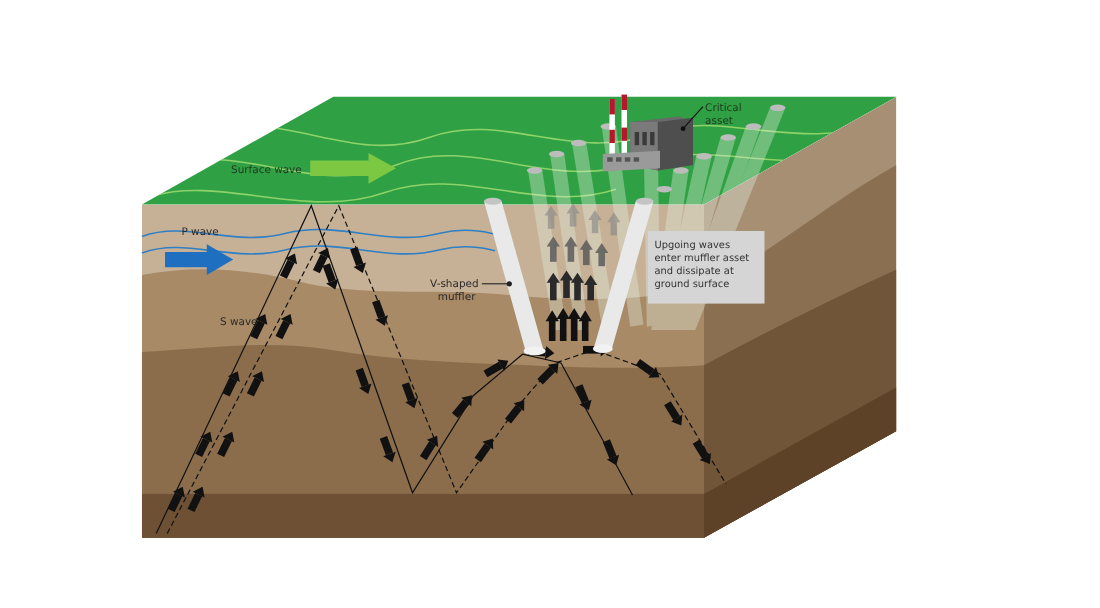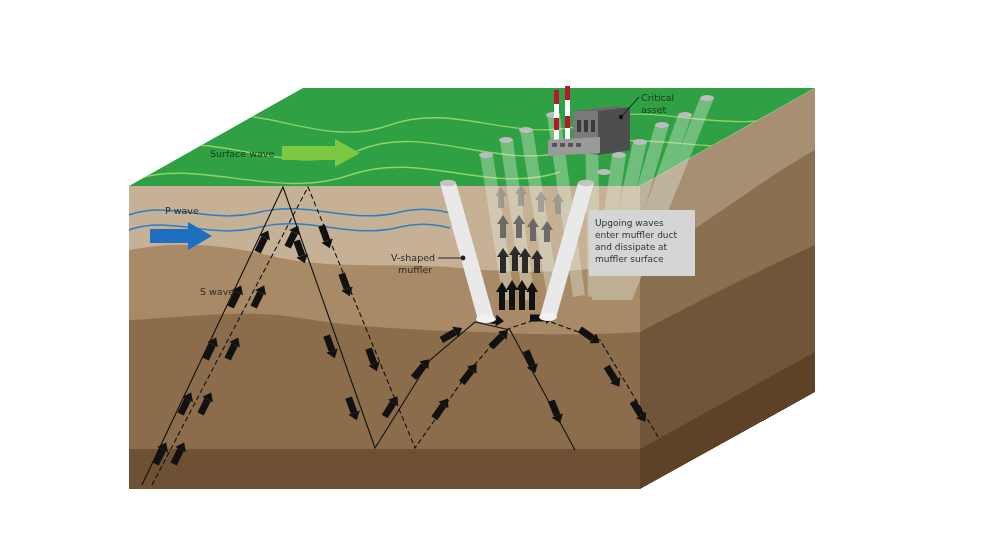--- a/index.html
+++ b/index.html
@@ -291,14 +291,14 @@
     <rect x="560" y="143" width="5" height="4" fill="#555"></rect>
     <rect x="568" y="143" width="5" height="4" fill="#555"></rect>
     <rect x="576" y="143" width="5" height="4" fill="#555"></rect>
     <line x1="621" y1="117" x2="639" y2="97" stroke="#111" stroke-width="1"></line>
     <circle cx="621" cy="117" r="2.2" fill="#111"></circle>
     <text x="641" y="101" class="lbl-dark">Critical</text>
     <text x="641" y="113" class="lbl-dark">asset</text>
   </g>
 </svg>
 
-<div class="callout">Upgoing waves enter muffler duct and dissipate at muffler surface</div>
+<div class="callout">Upgoing waves enter muffler asset and dissipate at ground surface</div>
 </div>
 
 </body></html>

